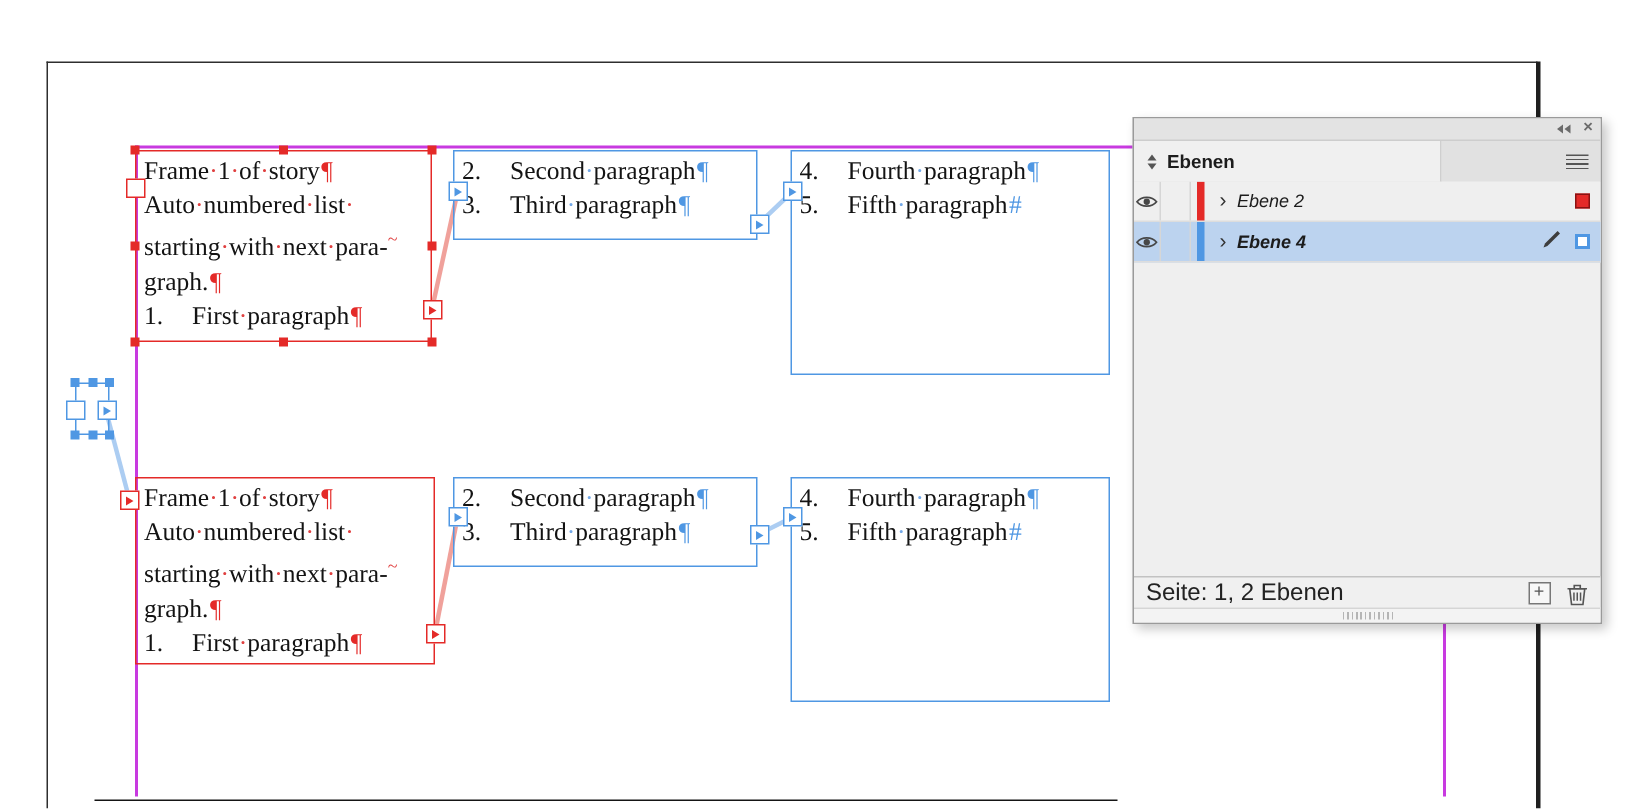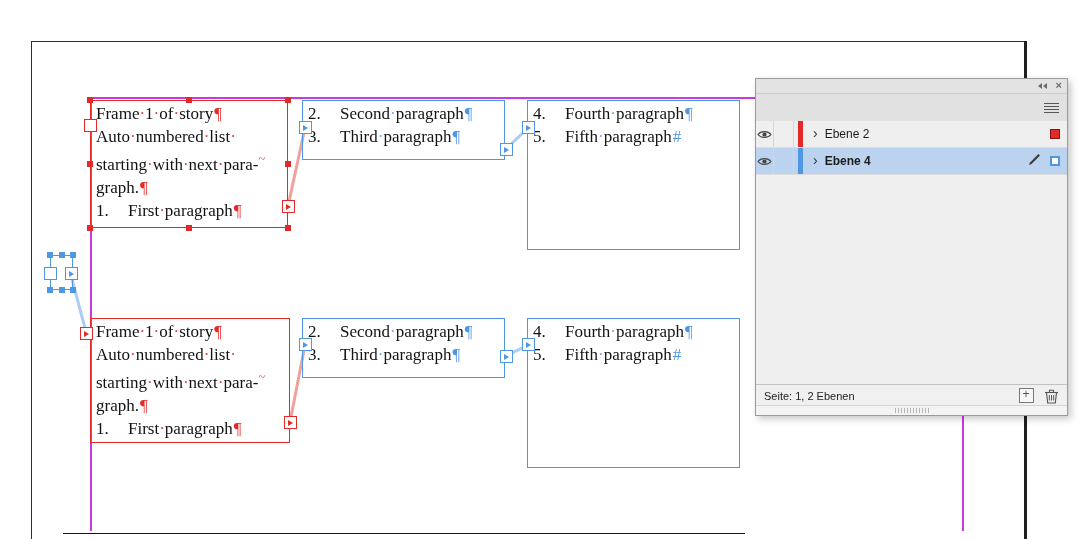--- a/index.html
+++ b/index.html
@@ -45,26 +45,26 @@
   .updown .d{width:0;height:0;border-left:3.5px solid transparent;border-right:3.5px solid transparent;border-top:4px solid #555;}
   #panel-menu{position:absolute;right:8px;top:9px;width:15px;height:10px;
     background:repeating-linear-gradient(#555 0 1px,transparent 1px 3px);}
   #layer-rows{background:#efefef;}
   .lrow{height:26px;display:flex;align-items:stretch;border-bottom:1px solid #ddd;}
   .cell-eye{width:17px;display:flex;align-items:center;justify-content:center;border-right:1px solid #d6d6d6;}
   .cell-lock{width:19px;border-right:1px solid #d6d6d6;}
   .cbar{width:5px;margin-left:4px;}
   .rowmain{flex:1;display:flex;align-items:center;position:relative;}
   .expando{font-size:14px;color:#333;margin:0 7px 2px 10px;}
-  .lname{font-size:12px;}
+  .lname{font-size:12px;font-style:italic;}
   .rowicons{position:absolute;right:7px;top:0;height:26px;display:flex;align-items:center;gap:9px;}
   .proxy{width:10px;height:10px;box-sizing:border-box;}
   #panel-footer{position:absolute;left:0;right:0;bottom:9px;height:22px;background:#f0f0f0;
     border-top:1px solid #c2c2c2;display:flex;align-items:center;padding:0 8px;box-sizing:border-box;}
-  #footer-status{font-size:11px;color:#222;flex:1;}
+  #footer-status{font-size:16px;color:#222;flex:1;}
   .fbtn{width:16px;height:16px;display:flex;align-items:center;justify-content:center;margin-left:9px;}
   .plusbox{width:13px;height:13px;border:1px solid #777;background:#f7f7f7;color:#555;
     font-size:12px;line-height:11px;text-align:center;}
   #panel-grip{position:absolute;left:0;right:0;bottom:0;height:9px;background:#f3f3f3;border-top:1px solid #d5d5d5;}
   #grip-ribs{position:absolute;left:50%;top:2px;transform:translateX(-50%);width:34px;height:5px;
     background:repeating-linear-gradient(90deg,#b5b5b5 0 1px,transparent 1px 3px);}
 </style>
 </head>
 <body>
 
@@ -187,20 +187,27 @@
     <div id="panel-header">
       <div class="hdr-icons">
         <div class="chevrons">
           <span class="tri-left"></span>
             <span class="tri-left"></span>
         </div>
         <span class="close-x">×</span>
       </div>
     </div>
     <div id="tabbar">
+      <div id="tab-ebenen">
+        <span class="updown">
+            <span class="u"></span>
+            <span class="d"></span>
+          </span>
+        <span class="lbl">Ebenen</span>
+      </div>
       <div id="panel-menu"></div>
     </div>
     <div id="layer-rows">
         <div class="lrow">
           <div class="cell-eye">
             <svg width="15" height="9" viewBox="0 0 15 9">
               <path d="M1 4.5 C4 0.6 11 0.6 14 4.5 C11 8.4 4 8.4 1 4.5 Z" fill="none" stroke="#474747" stroke-width="1.2"></path>
               <circle cx="7.5" cy="4.5" r="2.1" fill="#474747"></circle>
             </svg>
           </div>

